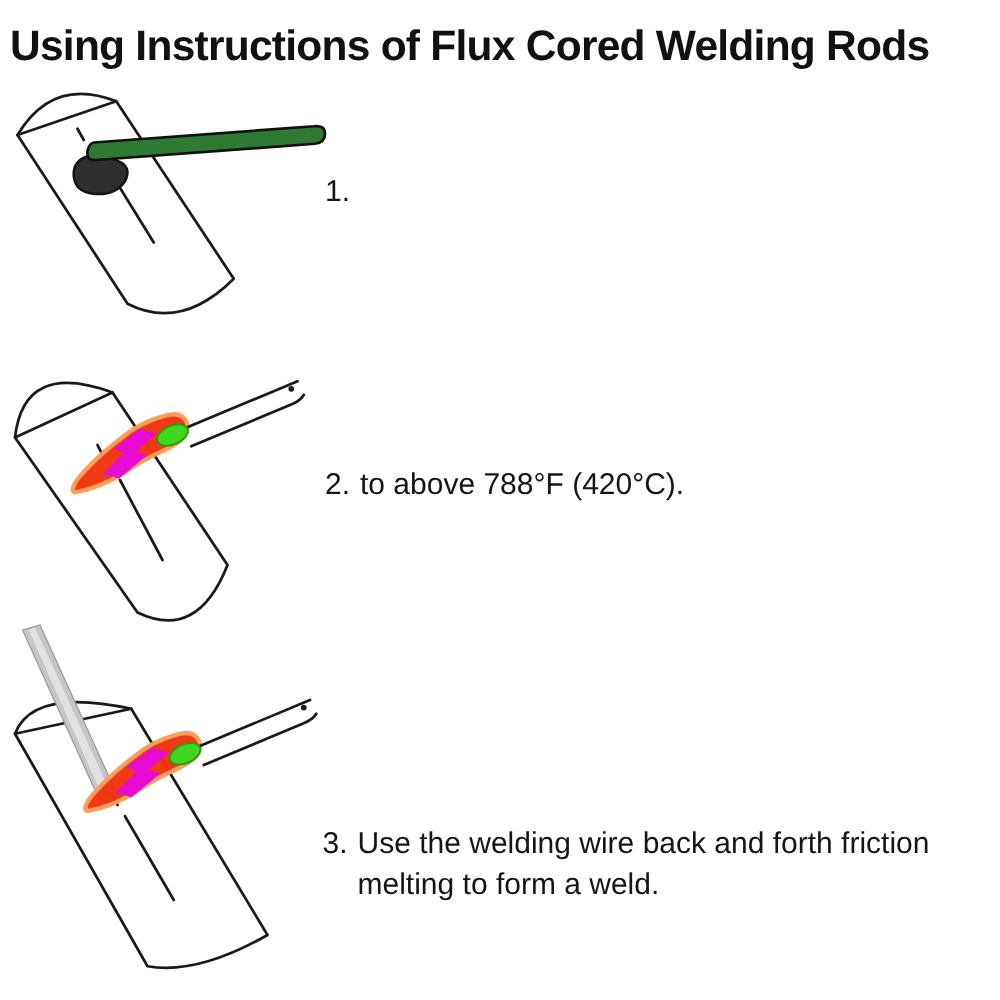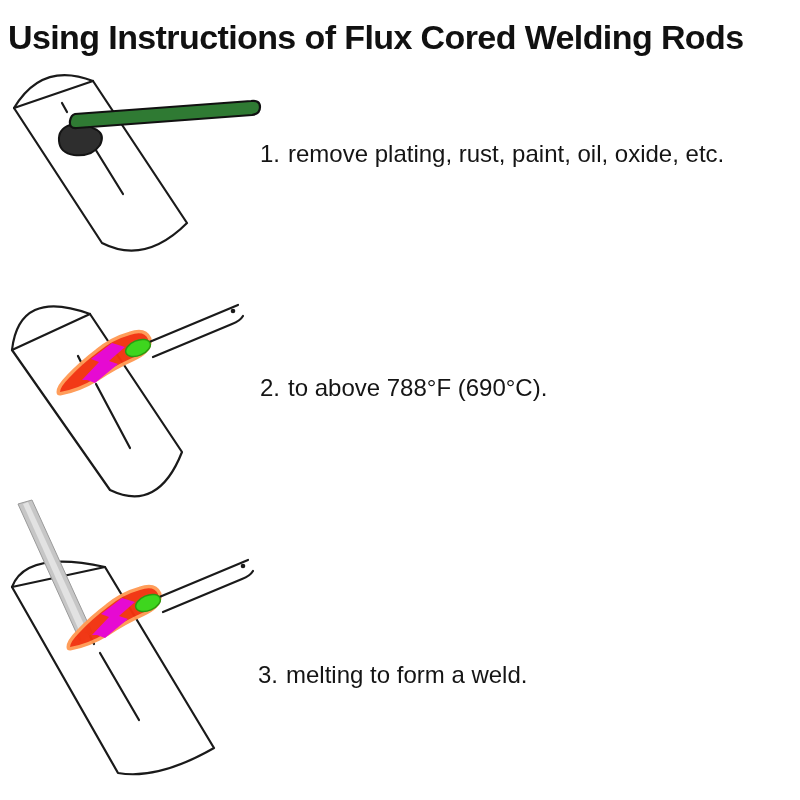--- a/index.html
+++ b/index.html
@@ -132,31 +132,31 @@
       <path class="line" d="M 145,51 L 236,13"></path>
       <path class="line" d="M 151,65 L 230,32 Q 238,29 241,24"></path>
       <circle cx="231" cy="19" r="2.3" fill="#1a1a1a"></circle>
       <ellipse class="flame-tip" cx="136" cy="56" rx="13" ry="7.5" transform="rotate(-23 136 56)" fill="#3ed61e"></ellipse>
     </g>
   </svg>
 
   <div class="step-text text-1">
     <span class="num">1.</span>
     <div class="body">
-      <span>remove plating, rust, paint, oil, oxide, etc.</span>
     </div>
   </div>
 
   <div class="step-text text-2">
     <span class="num">2.</span>
     <div class="body">
-      <span>to above 788°F (690°C).</span>
+      <span>to above 788°F (420°C).</span>
     </div>
   </div>
 
   <div class="step-text text-3">
     <span class="num">3.</span>
     <div class="body">
+      <span>Use the welding wire back and forth friction</span>
       <span>melting to form a weld.</span>
     </div>
   </div>
 
 </div>
 
 </body></html>

